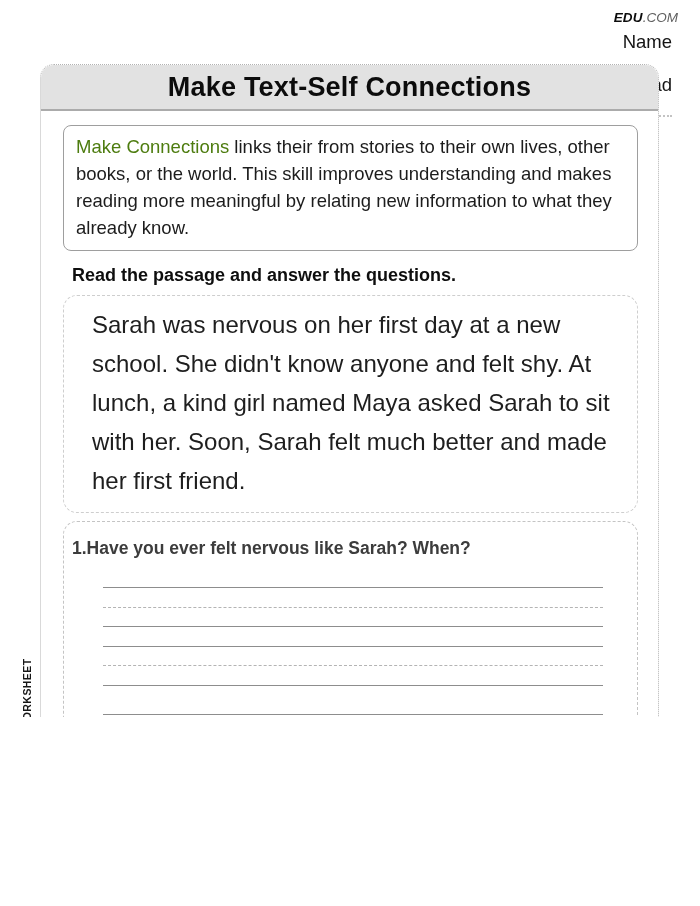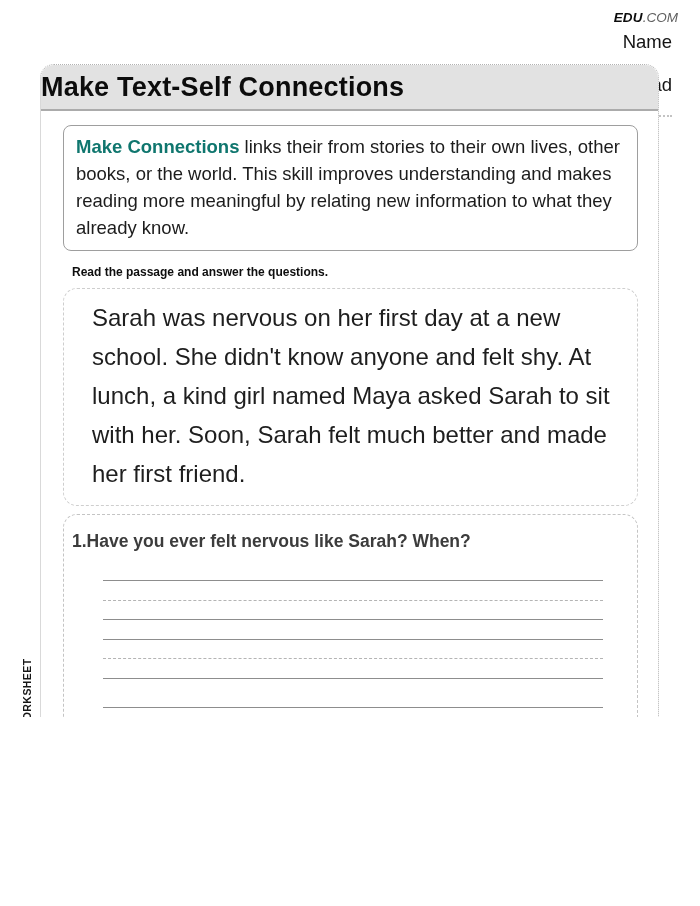--- a/index.html
+++ b/index.html
@@ -17,30 +17,30 @@
     display: flex; align-items: flex-end; flex-direction: column; }
   .nd-label { font-size: 18.5px; font-weight: 500; color: #141414; line-height: 22px; }
   .write-rule { border-bottom: 2px dotted #c3c3c3; height: 21px; }
   .rule-name { flex: 1 1 auto; margin-left: 8px; margin-right: 14px; }
   .rule-date { width: 172px; margin-left: 8px; }
 
   
   .card { position: absolute; left: 40px; top: 64px; width: 619px; height: 804px;
     border: 1px dotted #b3b3b3; border-radius: 14px; background: #fff; }
   .card-header { height: 46px; background: #e2e2e2; border-bottom: 2px solid #ababab;
-    border-radius: 13px 13px 0 0; display: flex; align-items: center; justify-content: flex-start; }
+    border-radius: 13px 13px 0 0; display: flex; align-items: center; justify-content: center; }
   .card-title { font-size: 27px; font-weight: bold; color: #0c0c0c; letter-spacing: 0.2px; }
 
   
   .definition-box { margin: 14px 20px 0 22px; border: 1.5px solid #9e9e9e; border-radius: 8px;
     padding: 7px 12px 9px 12px; font-size: 18.5px; line-height: 27px; color: #1c1c1c; }
-  .definition-box .lead { font-weight: bold; color: #0f766e; }
+  .definition-box .lead { font-weight: normal; color: #4d7c0f; }
 
   
-  .instruction { margin: 14px 20px 0 31px; font-size: 12px; font-weight: bold; color: #0e0e0e; }
+  .instruction { margin: 14px 20px 0 31px; font-size: 18px; font-weight: bold; color: #0e0e0e; }
 
   
   .passage-box { margin: 9px 20px 0 22px; border: 1.5px dashed #cecece; border-radius: 14px;
     padding: 9px 22px 12px 28px; }
   .passage-text { font-size: 24px; line-height: 39px; color: #1e1e1e; }
 
   
   .questions-box { margin: 8px 20px 0 22px; border: 1.5px dashed #c4c4c4; border-radius: 14px;
     padding: 16px 0 14px 0; }
   .q-label { margin-left: 8px; margin-right: 10px; font-size: 17.5px; font-weight: bold; color: #3c3c3c; }

